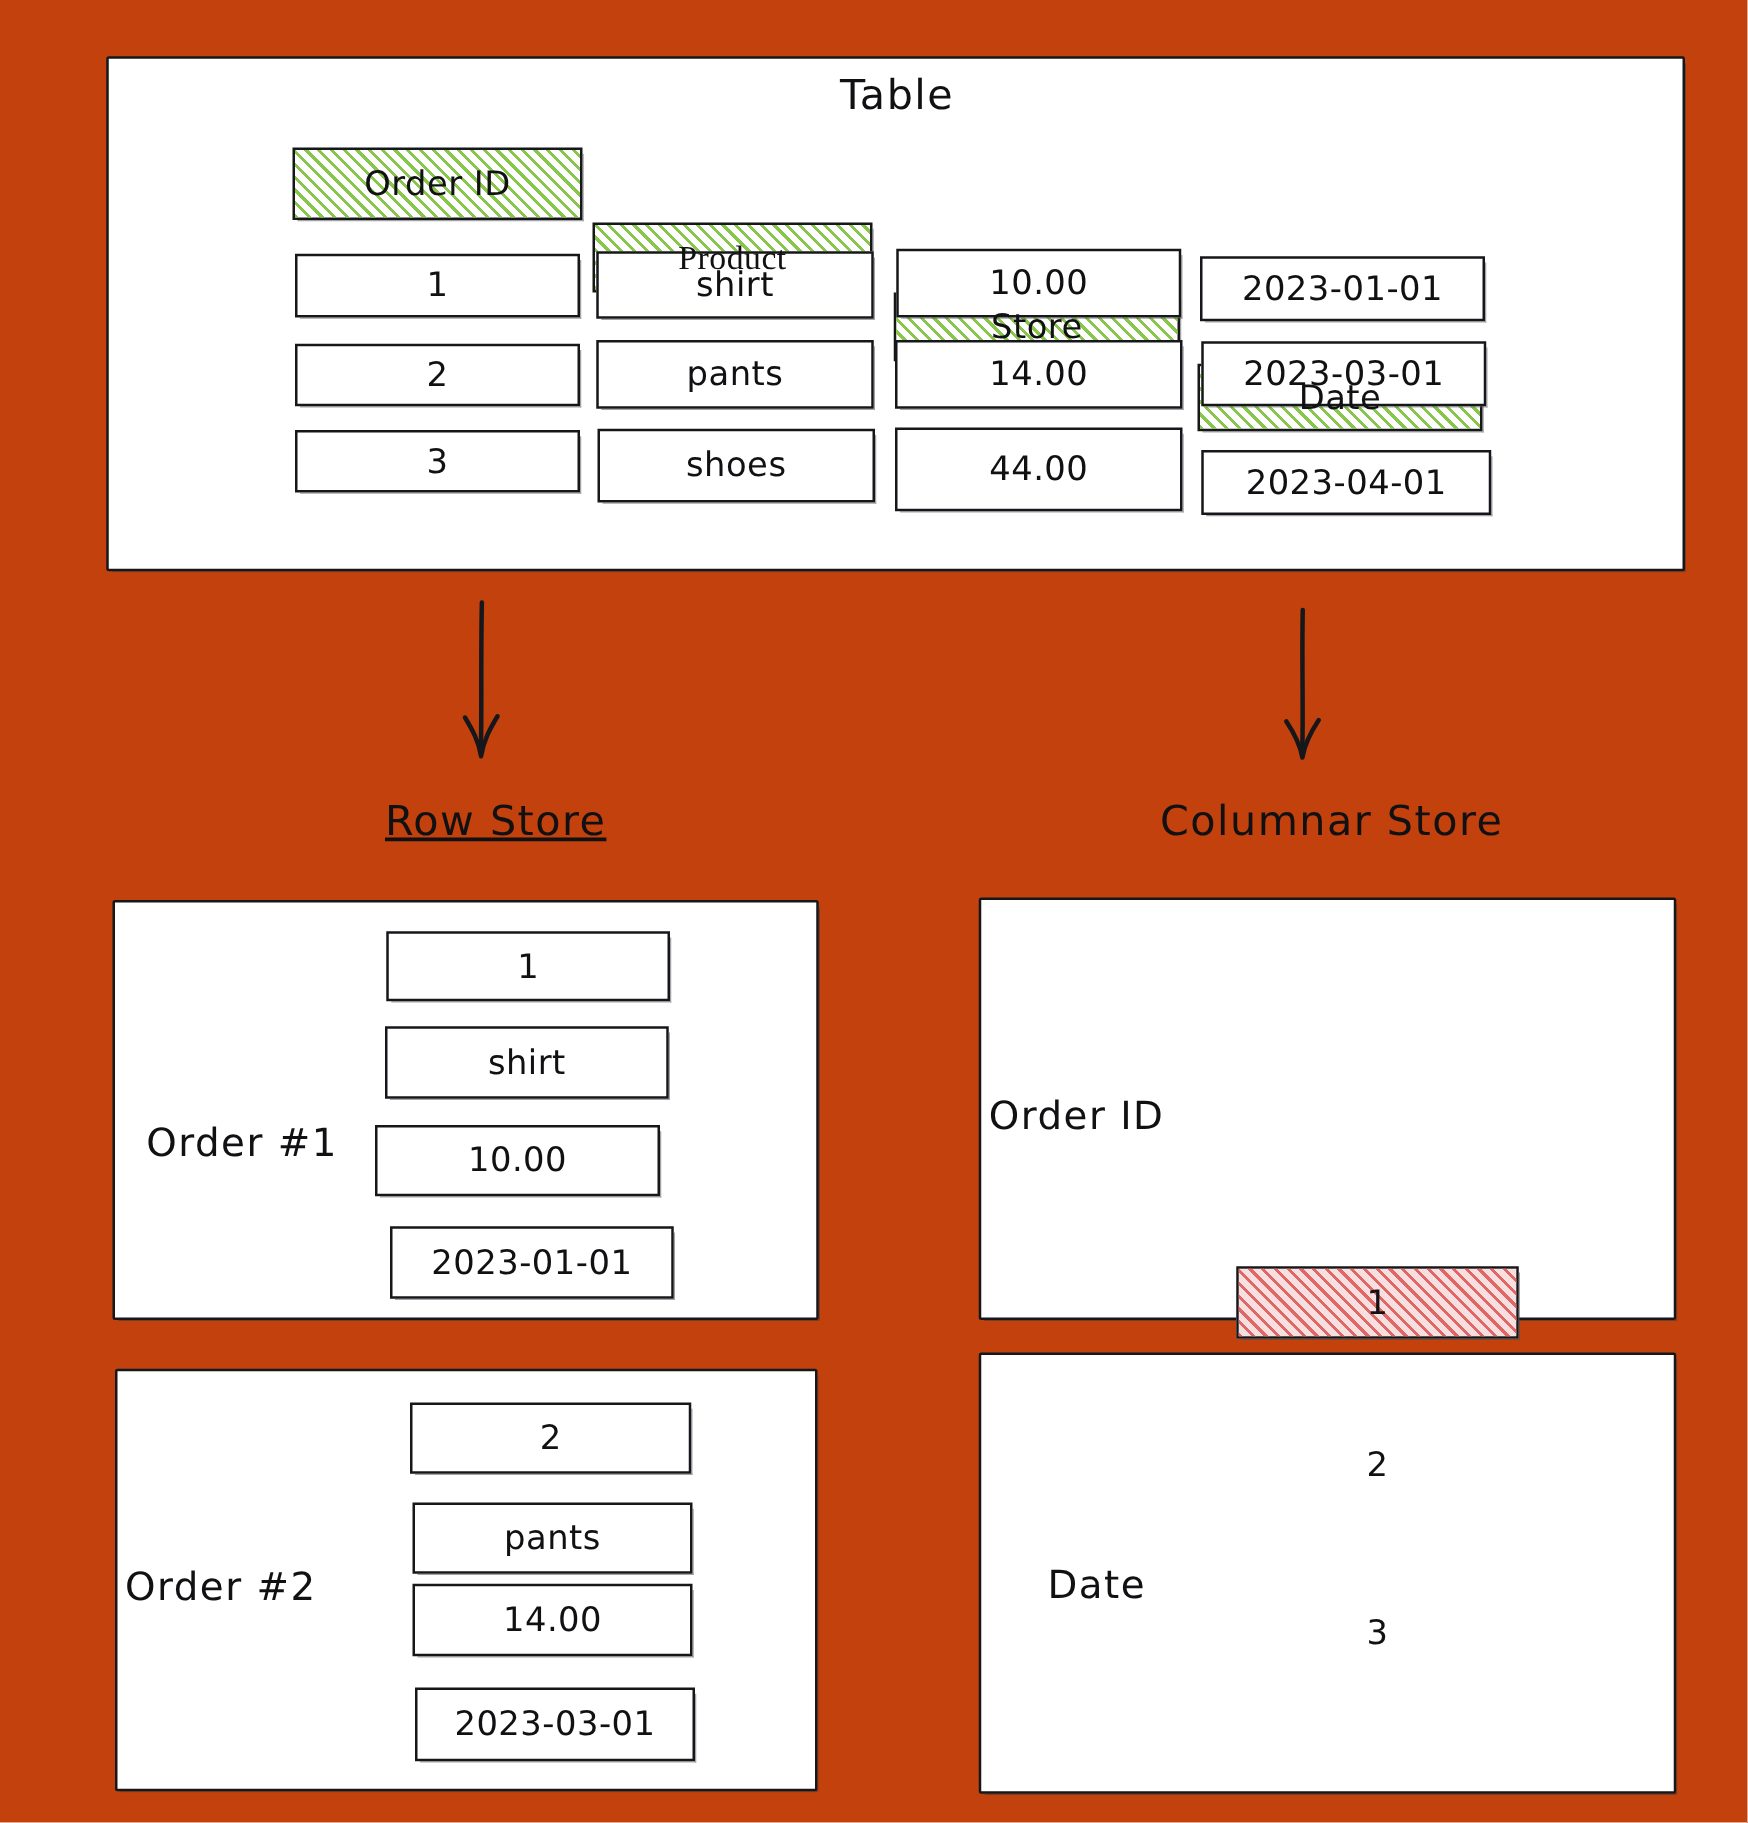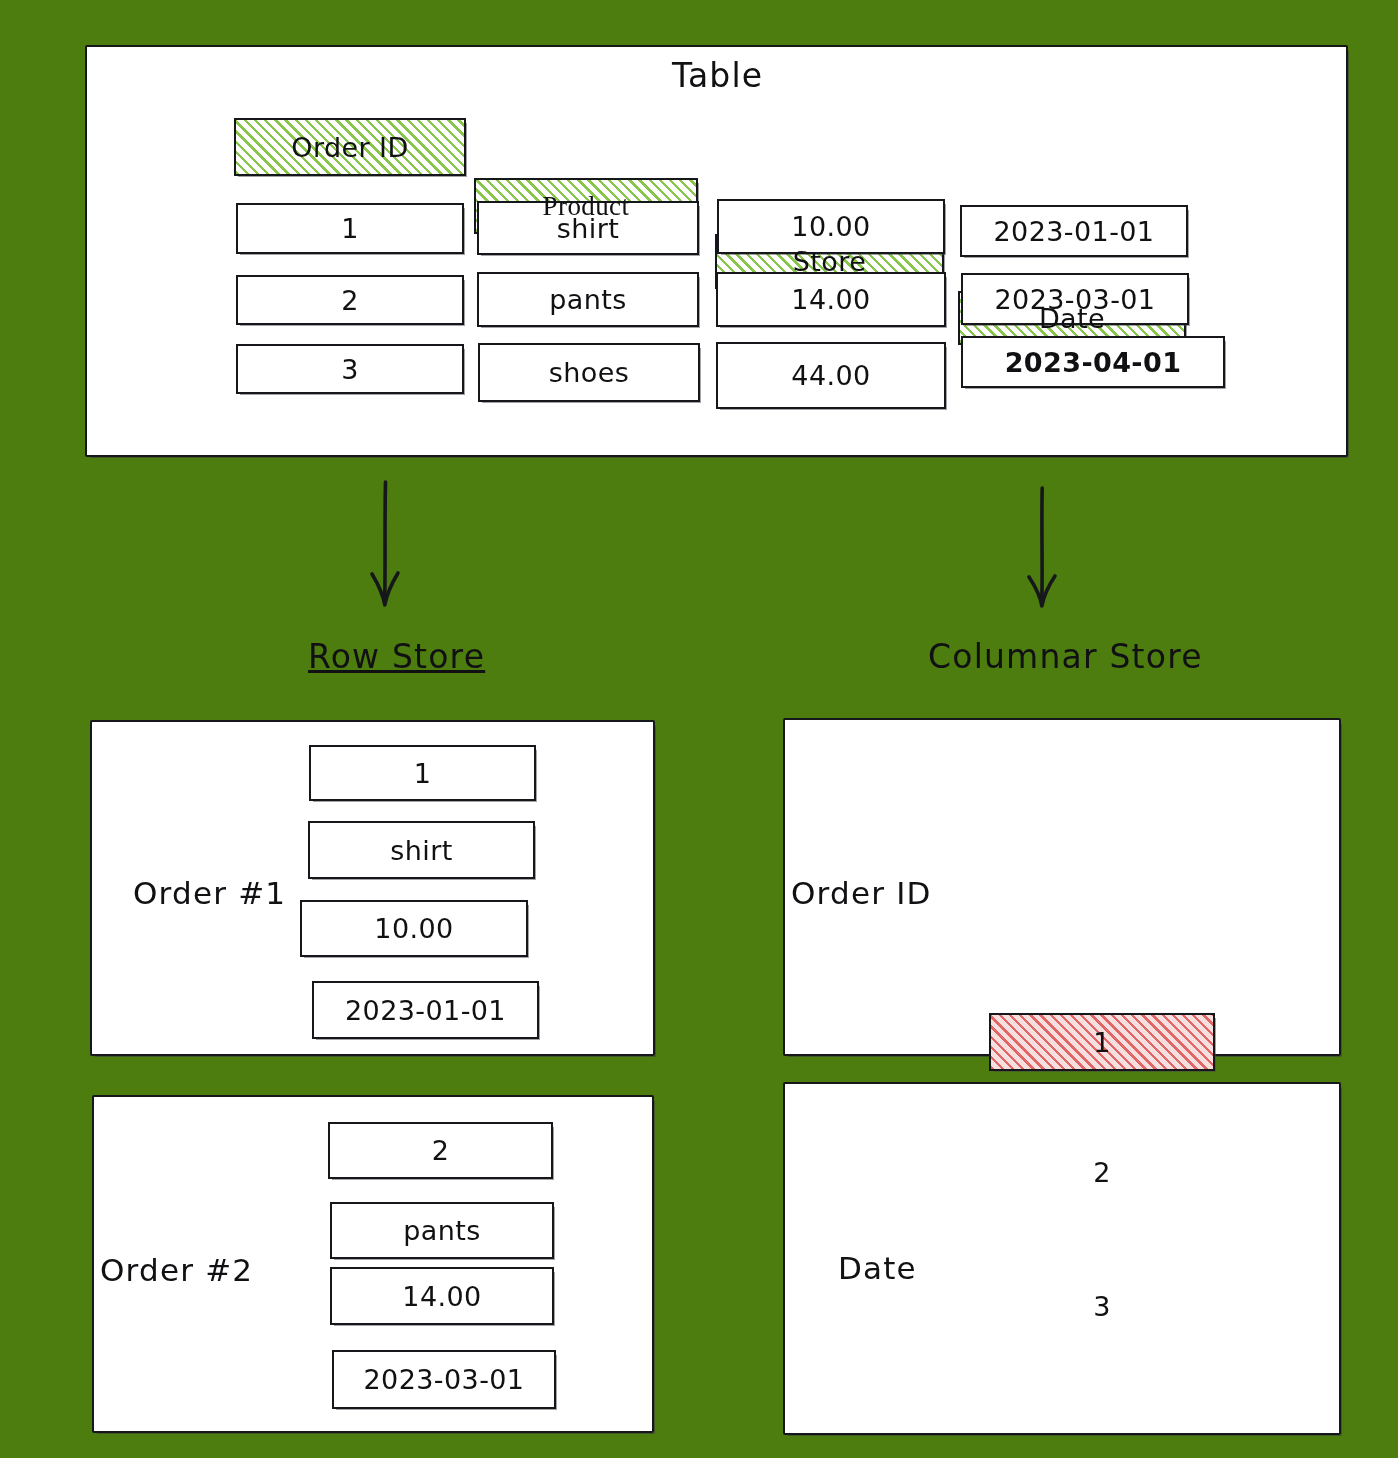--- a/index.html
+++ b/index.html
@@ -10,21 +10,21 @@
   }
   body {
     font-family: "DejaVu Sans", sans-serif;
     color: #1b1b1f;
   }
   #page {
     position: relative;
     width: 1398px;
     height: 1458px;
     overflow: hidden;
-    background: #4d7c0f;
+    background: #c2410c;
   }
 
   
   .frame {
     position: absolute;
     box-sizing: border-box;
     background: #ffffff;
     border: 2.2px solid #16171a;
     border-radius: 2px;
   }
@@ -155,39 +155,39 @@
 
   <div class="cell" style="left:236px; top:344px; width:228px; height:50px;">
     <span class="txt">3</span>
     </div>
   <div class="cell" style="left:478px; top:343px; width:222px; height:59px;">
     <span class="txt">shoes</span>
     </div>
   <div class="cell" style="left:716px; top:342px; width:230px; height:67px;">
     <span class="txt">44.00</span>
     </div>
-  <div class="cell" style="left:961px; top:336px; width:264px; height:52px;font-weight:bold;">
+  <div class="cell" style="left:961px; top:360px; width:232px; height:52px;">
     <span class="txt">2023-04-01</span>
     </div>
 
   <svg class="arrow" style="left:355px; top:478px;" width="60" height="140" viewBox="0 0 60 140">
     <path d="M30.5 4 C29.6 45, 30.4 80, 29.8 118" stroke="#16171a" stroke-width="3.6" fill="none" stroke-linecap="round"></path>
     <path d="M17 96 C23 106, 28 115, 29.8 127 C32 114, 37 105, 43 95" stroke="#16171a" stroke-width="3.6" fill="none" stroke-linecap="round" stroke-linejoin="round"></path>
   </svg>
 
   <svg class="arrow" style="left:1012px; top:485px;" width="60" height="135" viewBox="0 0 60 135">
     <path d="M30.2 3 C29.4 42, 30.6 78, 29.9 112" stroke="#16171a" stroke-width="3.6" fill="none" stroke-linecap="round"></path>
     <path d="M17 92 C23 101, 28 110, 29.9 121 C32 109, 37 100, 43 91" stroke="#16171a" stroke-width="3.6" fill="none" stroke-linecap="round" stroke-linejoin="round"></path>
   </svg>
 
   <div class="label big" style="left:308px; top:637px;text-decoration:underline;">Row Store</div>
   <div class="label big" style="left:928px; top:637px;">Columnar Store</div>
 
   <div class="frame" style="left:90px; top:720px; width:565px; height:336px;"></div>
-  <div class="label" style="left:117px; top:875px;margin-left:16px;">Order #1</div>
+  <div class="label" style="left:117px; top:897px;">Order #1</div>
 
   <div class="cell" style="left:309px; top:745px; width:227px; height:56px;">
     <span class="txt">1</span>
     </div>
   <div class="cell" style="left:308px; top:821px; width:227px; height:58px;">
     <span class="txt">shirt</span>
     </div>
   <div class="cell" style="left:300px; top:900px; width:228px; height:57px;">
     <span class="txt">10.00</span>
     </div>

